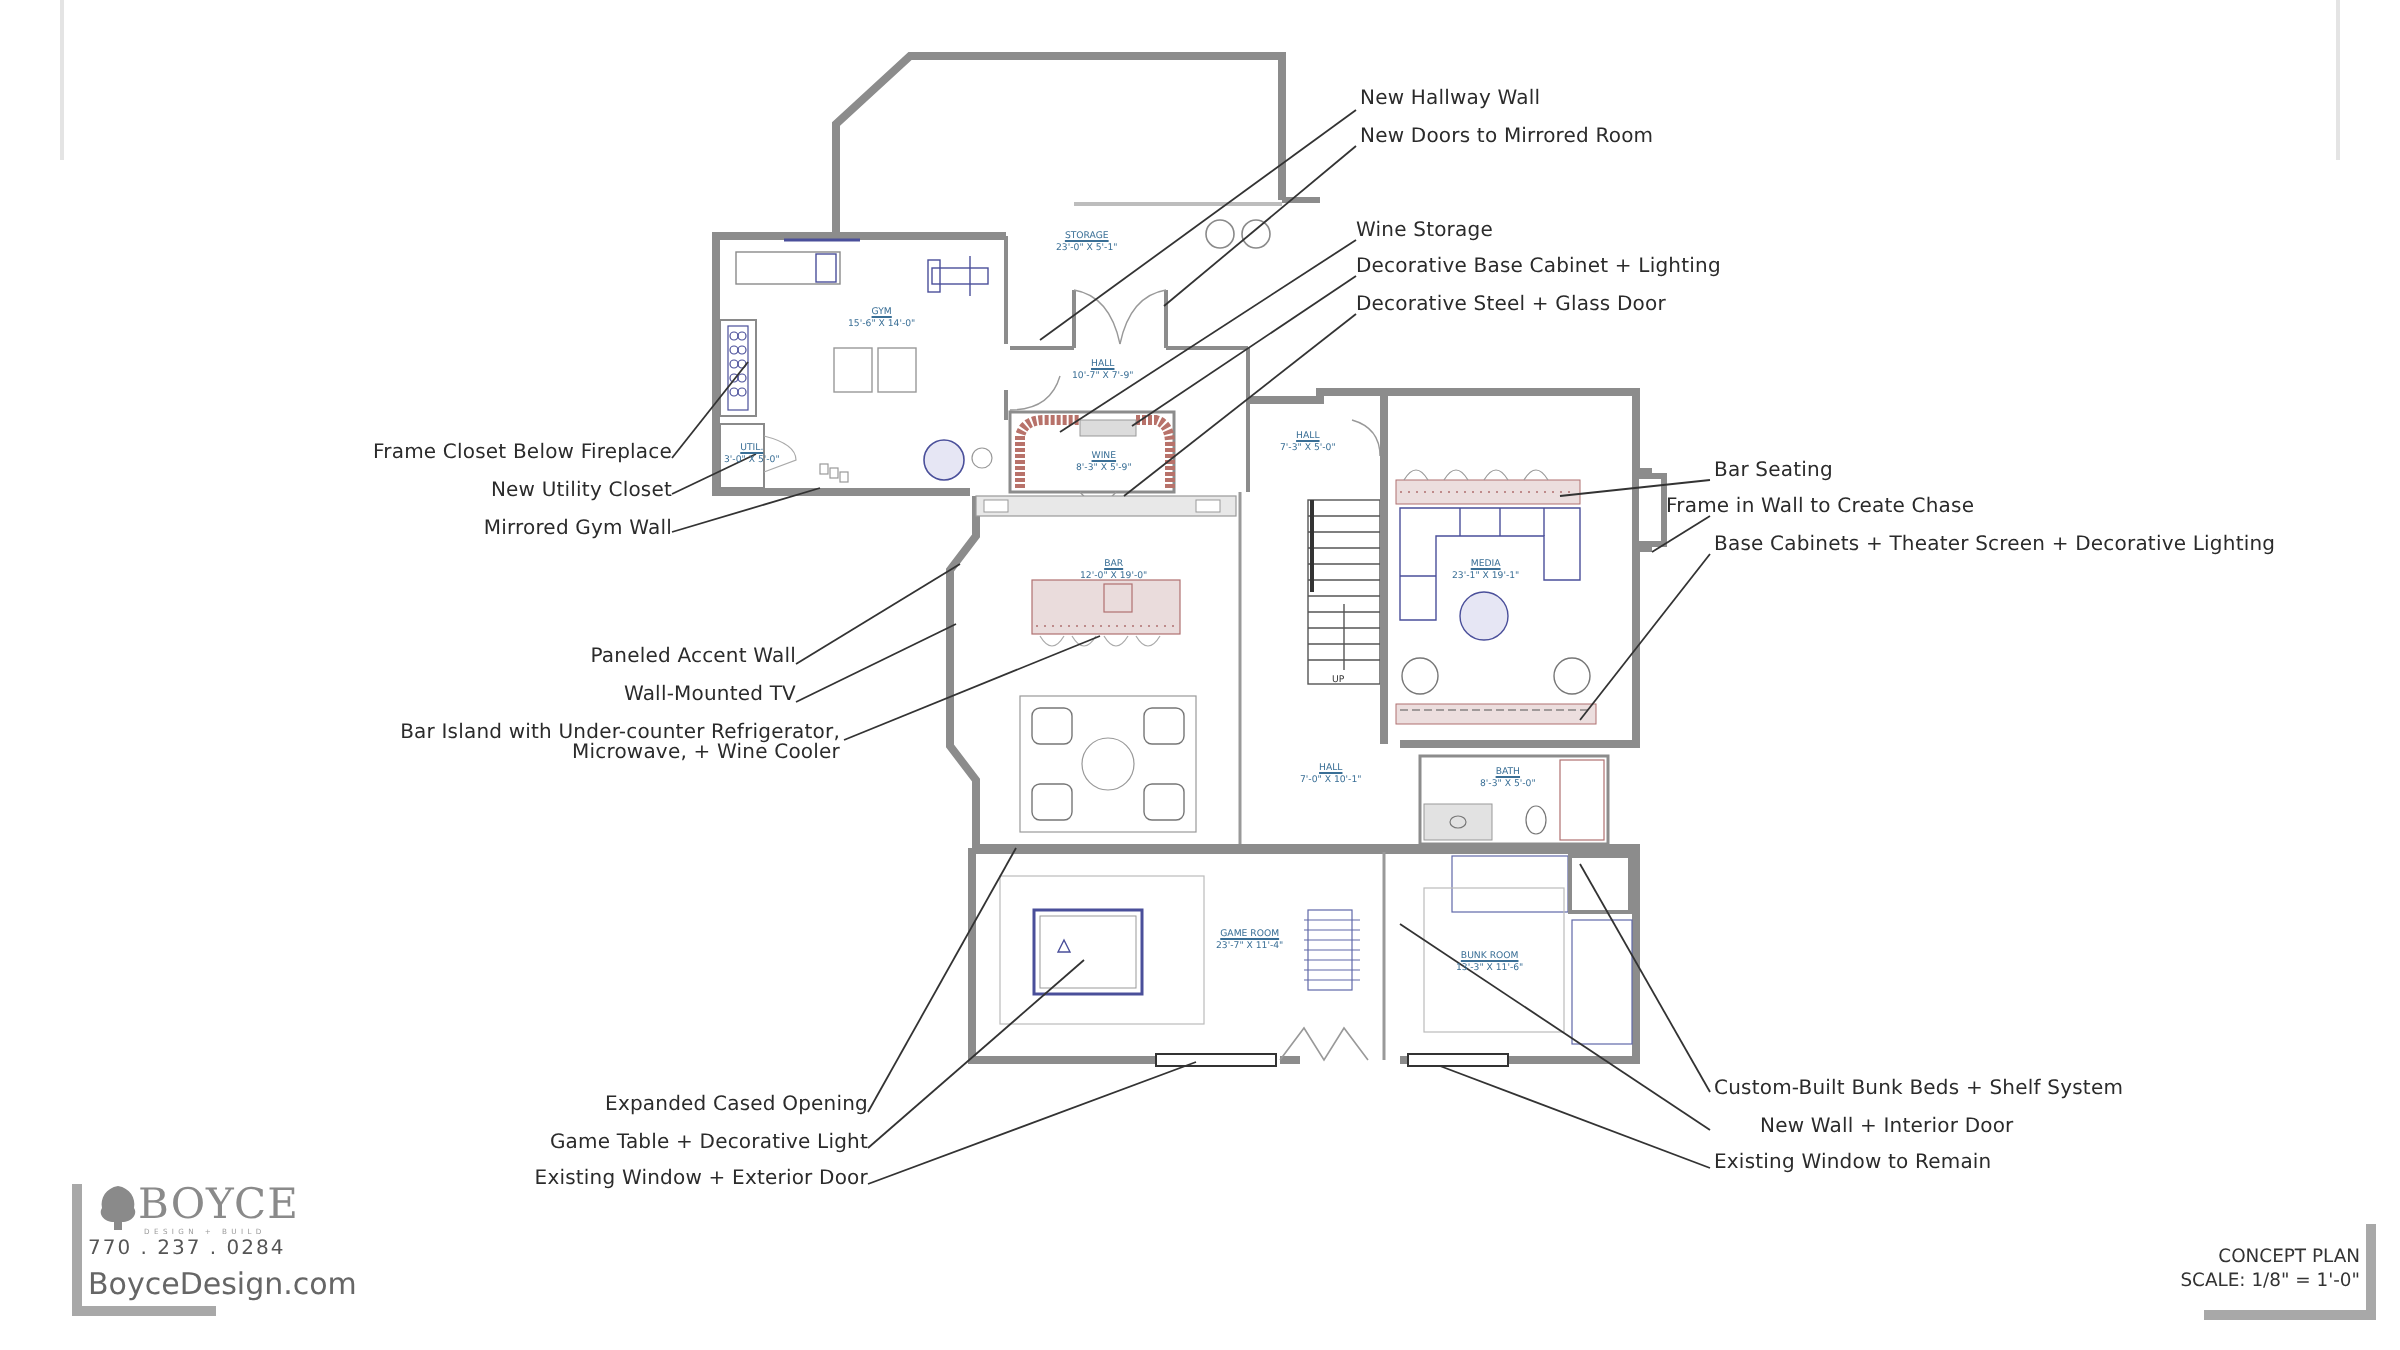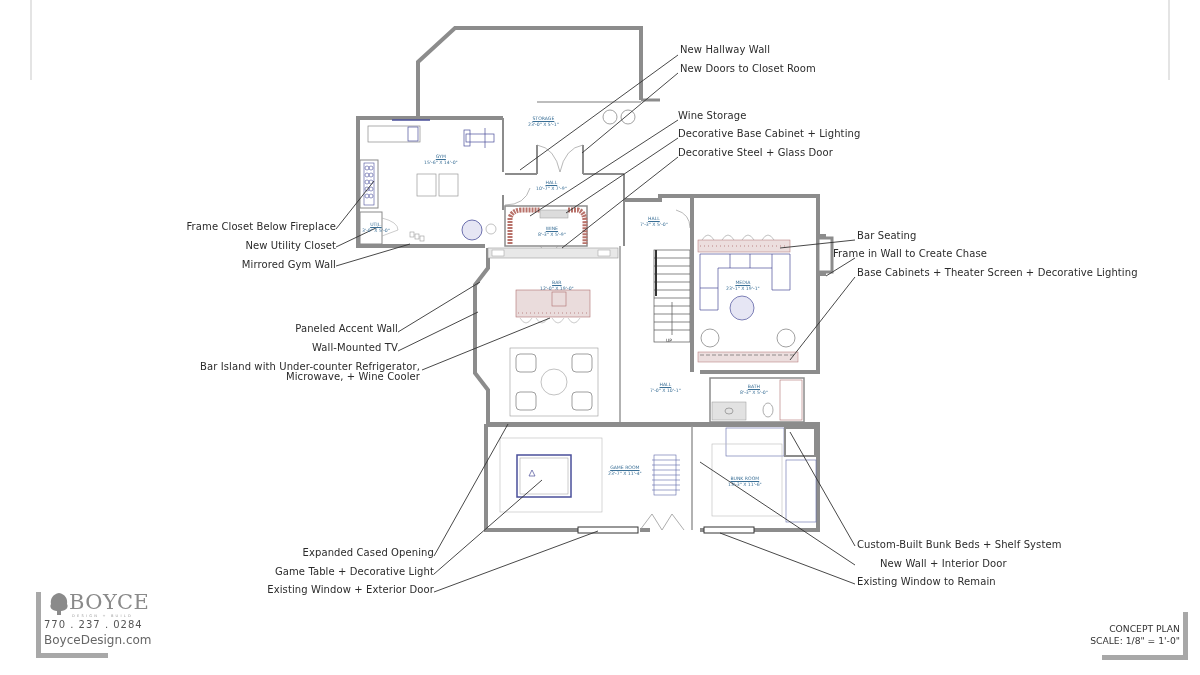--- a/index.html
+++ b/index.html
@@ -12,21 +12,21 @@
   .callout .line2 { display: block; text-decoration: none; text-align: right; }
   .room-label { position: absolute; font-size: 4.6px; color: #3a6f96; text-align: center; line-height: 5.5px; white-space: nowrap; }
   .room-label .name { text-decoration: underline; display: block; }
   .logo { position: absolute; left: 36px; top: 588px; width: 118px; height: 72px; }
   .logo .bracket-v { position: absolute; left: 0; top: 4px; width: 5px; height: 66px; background: #a8a8a8; }
   .logo .bracket-h { position: absolute; left: 0; top: 65px; width: 72px; height: 5px; background: #a8a8a8; }
   .logo .tree { position: absolute; left: 12px; top: 4px; width: 22px; height: 24px; }
   .logo .brand { position: absolute; left: 33px; top: 2px; font-family: "DejaVu Serif", serif; font-size: 21px; color: #8a8a8a; letter-spacing: 0.5px; }
   .logo .tagline { position: absolute; left: 36px; top: 26px; font-size: 3.6px; color: #9a9a9a; letter-spacing: 2.2px; }
   .logo .phone { position: absolute; left: 8px; top: 31px; font-size: 10px; color: #555; letter-spacing: 1px; }
-  .logo .site { position: absolute; left: 8px; top: 45px; font-size: 12px; color: #666; }
+  .logo .site { position: absolute; left: 8px; top: 45px; font-size: 15px; color: #666; }
   .title-block { position: absolute; right: 12px; top: 612px; width: 130px; height: 52px; }
   .title-block .bracket-v { position: absolute; right: 0; top: 0; width: 5px; height: 48px; background: #a8a8a8; }
   .title-block .bracket-h { position: absolute; right: 0; top: 43px; width: 86px; height: 5px; background: #a8a8a8; }
   .title-block .concept { position: absolute; right: 8px; top: 11px; font-size: 9.2px; color: #333; margin-left: 40px; }
   .title-block .scale { position: absolute; right: 8px; top: 23px; font-size: 9.2px; color: #333; }
 </style>
 </head>
 <body>
 
 <div class="page-frame-tl"></div>
@@ -264,21 +264,21 @@
 <div class="room-label" style="left:640px;top:216px;"><span class="name">HALL</span><span>7'-3" X 5'-0"</span></div>
 <div class="room-label" style="left:540px;top:280px;"><span class="name">BAR</span><span>12'-0" X 19'-0"</span></div>
 <div class="room-label" style="left:650px;top:382px;"><span class="name">HALL</span><span>7'-0" X 10'-1"</span></div>
 <div class="room-label" style="left:726px;top:280px;"><span class="name">MEDIA</span><span>23'-1" X 19'-1"</span></div>
 <div class="room-label" style="left:740px;top:384px;"><span class="name">BATH</span><span>8'-3" X 5'-0"</span></div>
 <div class="room-label" style="left:608px;top:465px;"><span class="name">GAME ROOM</span><span>23'-7" X 11'-4"</span></div>
 <div class="room-label" style="left:728px;top:476px;"><span class="name">BUNK ROOM</span><span>13'-3" X 11'-6"</span></div>
 <div class="room-label" style="left:666px;top:338px;color:#333;">UP</div>
 
 <div class="callout" style="left:680px;top:45px;">New Hallway Wall</div>
-<div class="callout" style="left:680px;top:64px;">New Doors to Closet Room</div>
+<div class="callout" style="left:680px;top:64px;">New Doors to Mirrored Room</div>
 <div class="callout" style="left:678px;top:111px;">Wine Storage</div>
 <div class="callout" style="left:678px;top:129px;">Decorative Base Cabinet + Lighting</div>
 <div class="callout" style="left:678px;top:148px;">Decorative Steel + Glass Door</div>
 <div class="callout" style="left:857px;top:231px;">Bar Seating</div>
 <div class="callout" style="left:833px;top:249px;">Frame in Wall to Create Chase</div>
 <div class="callout" style="left:857px;top:268px;">Base Cabinets + Theater Screen + Decorative Lighting</div>
 <div class="callout" style="left:857px;top:540px;">Custom-Built Bunk Beds + Shelf System</div>
 <div class="callout" style="left:857px;top:559px;padding-left:23px;">New Wall + Interior Door</div>
 <div class="callout" style="left:857px;top:577px;">Existing Window to Remain</div>
 

